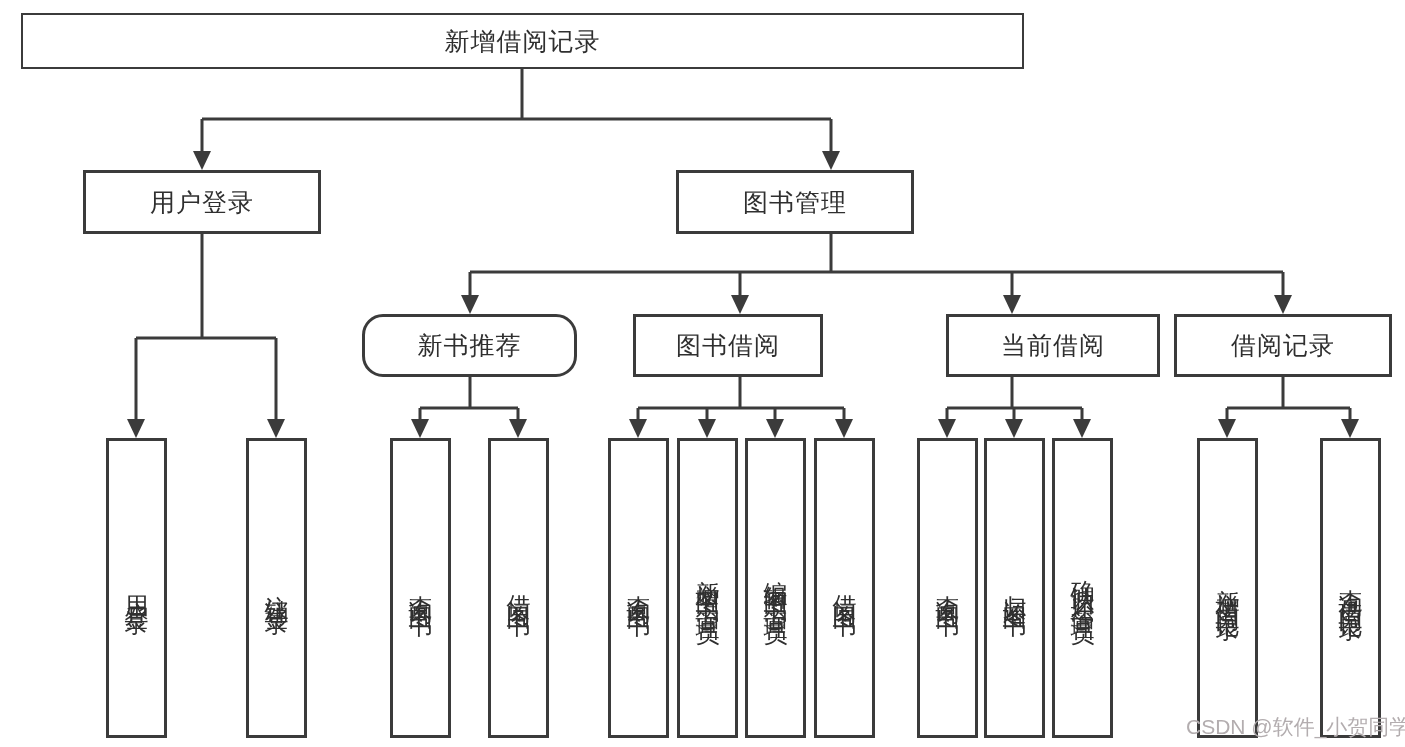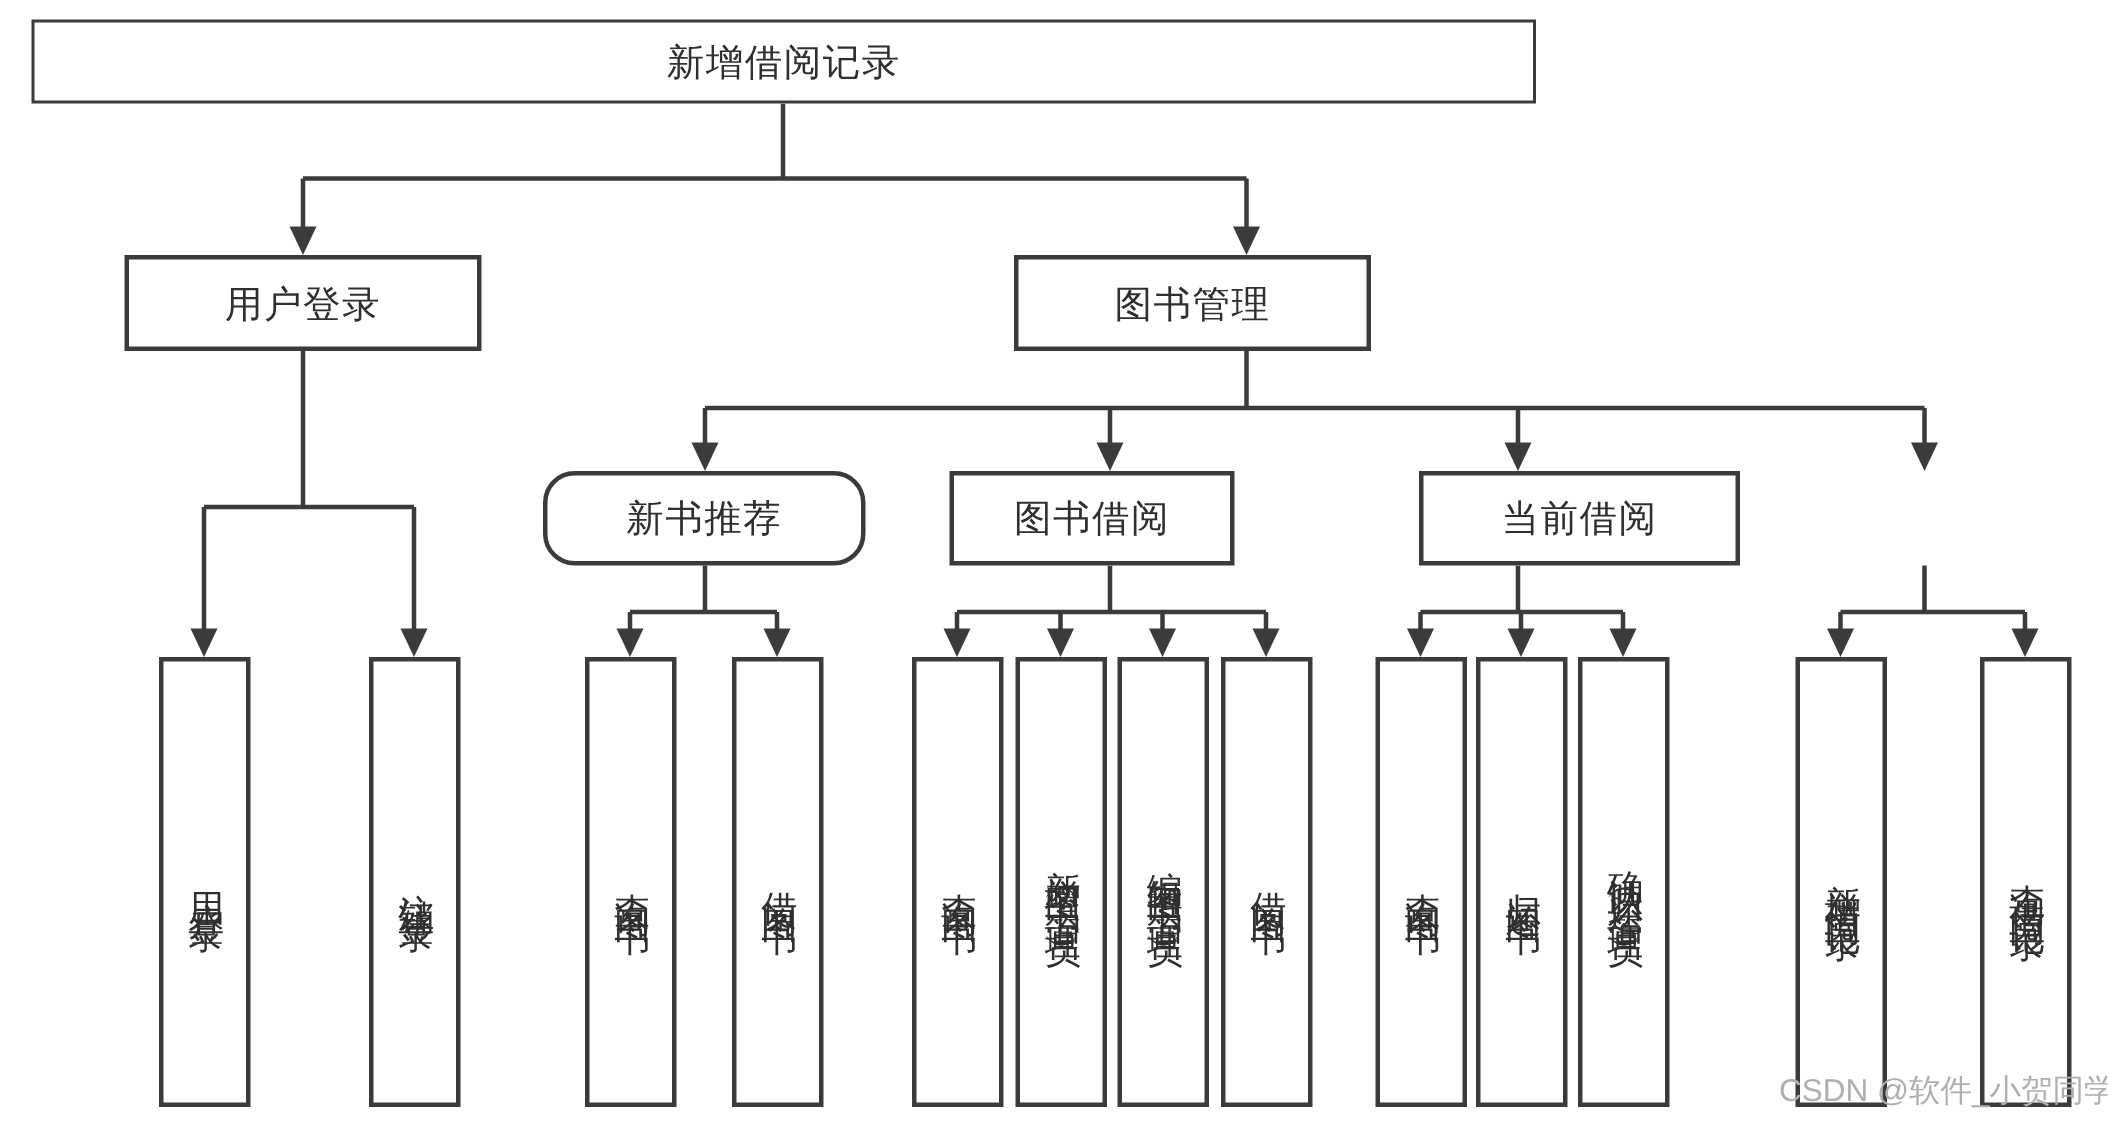--- a/index.html
+++ b/index.html
@@ -130,20 +130,23 @@
 
   <div class="hbox" style="left:362px; top:314px; width:215px; height:63px;border-radius:21px;">
     <span>新书推荐</span>
   </div>
   <div class="hbox" style="left:633px; top:314px; width:190px; height:63px;font-family:Liberation Serif, serif;">
     <span>图书借阅</span>
   </div>
   <div class="hbox" style="left:946px; top:314px; width:214px; height:63px;">
     <span>当前借阅</span>
   </div>
+  <div class="hbox" style="left:1174px; top:314px; width:218px; height:63px;">
+    <span>借阅记录</span>
+  </div>
 
   <div class="vbox" style="left:106px;">
     <span class="vtext">用户登录</span>
   </div>
   <div class="vbox" style="left:246px;">
     <span class="vtext">注销登录</span>
   </div>
 
   <div class="vbox" style="left:390px;">
     <span class="vtext">查询图书</span>

